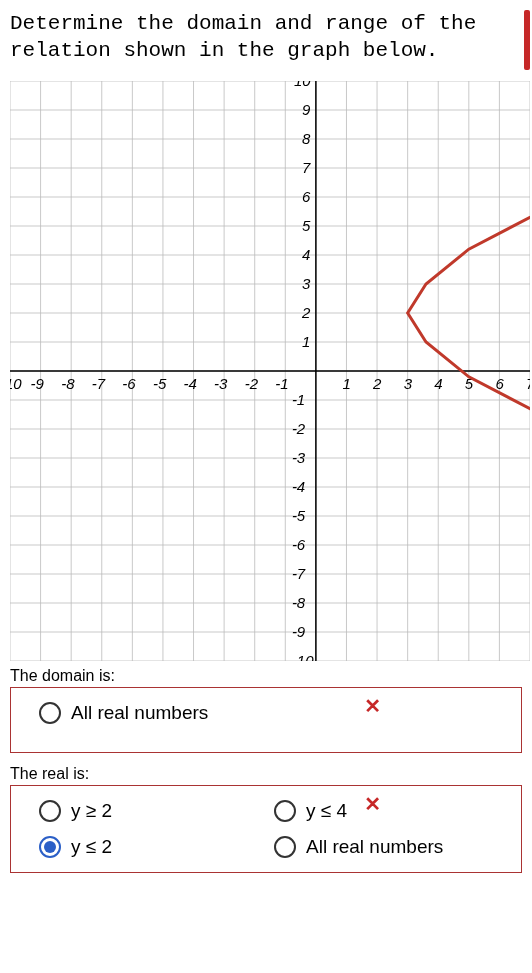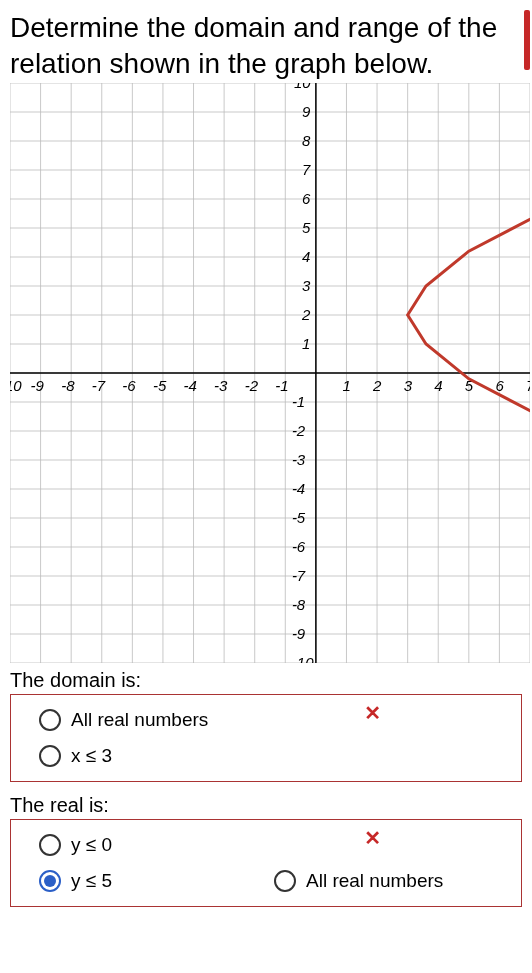--- a/index.html
+++ b/index.html
@@ -14,32 +14,33 @@
   .scrollbar {
     position: absolute;
     right: 2px;
     top: 10px;
     width: 6px;
     height: 60px;
     background: #c62828;
     border-radius: 2px;
   }
   .question-text {
-    font-size: 28px;
+    font-size: 21px;
     line-height: 1.3;
-    margin-bottom: 0;
+    margin-bottom: 16px;
+    font-family: Liberation Mono, monospace;
   }
   .graph-wrap {
     width: 520px;
     height: 580px;
     position: relative;
     margin-bottom: 6px;
   }
   .group-label {
-    font-size: 20px;
+    font-size: 16px;
     margin-top: 4px;
     margin-bottom: 2px;
   }
   .answer-box {
     border: 1px solid #a33;
     padding: 14px 12px 14px 28px;
     position: relative;
     margin-bottom: 12px;
   }
   .close-x {
@@ -176,39 +177,39 @@
 <div class="group-label">The domain is:</div>
 <div class="answer-box">
   <span class="close-x">✕</span>
   <div class="answer-row">
     <div class="option">
       <span class="radio"></span>
       <span>All real numbers</span>
     </div>
   </div>
   <div class="answer-row">
-    <div class="option">
-      <span class="radio"></span>
-      <span>x ≤ 3</span>
-    </div>
   </div>
 </div>
 
 <div class="group-label">The real is:</div>
 <div class="answer-box">
   <span class="close-x">✕</span>
   <div class="answer-row">
     <div class="option">
       <span class="radio"></span>
-      <span>y ≤ 0</span>
+      <span>y ≥ 2</span>
+    </div>
+    <div class="option">
+      <span class="radio"></span>
+      <span>y ≤ 4</span>
     </div>
   </div>
   <div class="answer-row">
     <div class="option">
       <span class="radio selected"></span>
-      <span>y ≤ 5</span>
+      <span>y ≤ 2</span>
     </div>
     <div class="option">
       <span class="radio"></span>
       <span>All real numbers</span>
     </div>
   </div>
 </div>
 
 </body></html>

